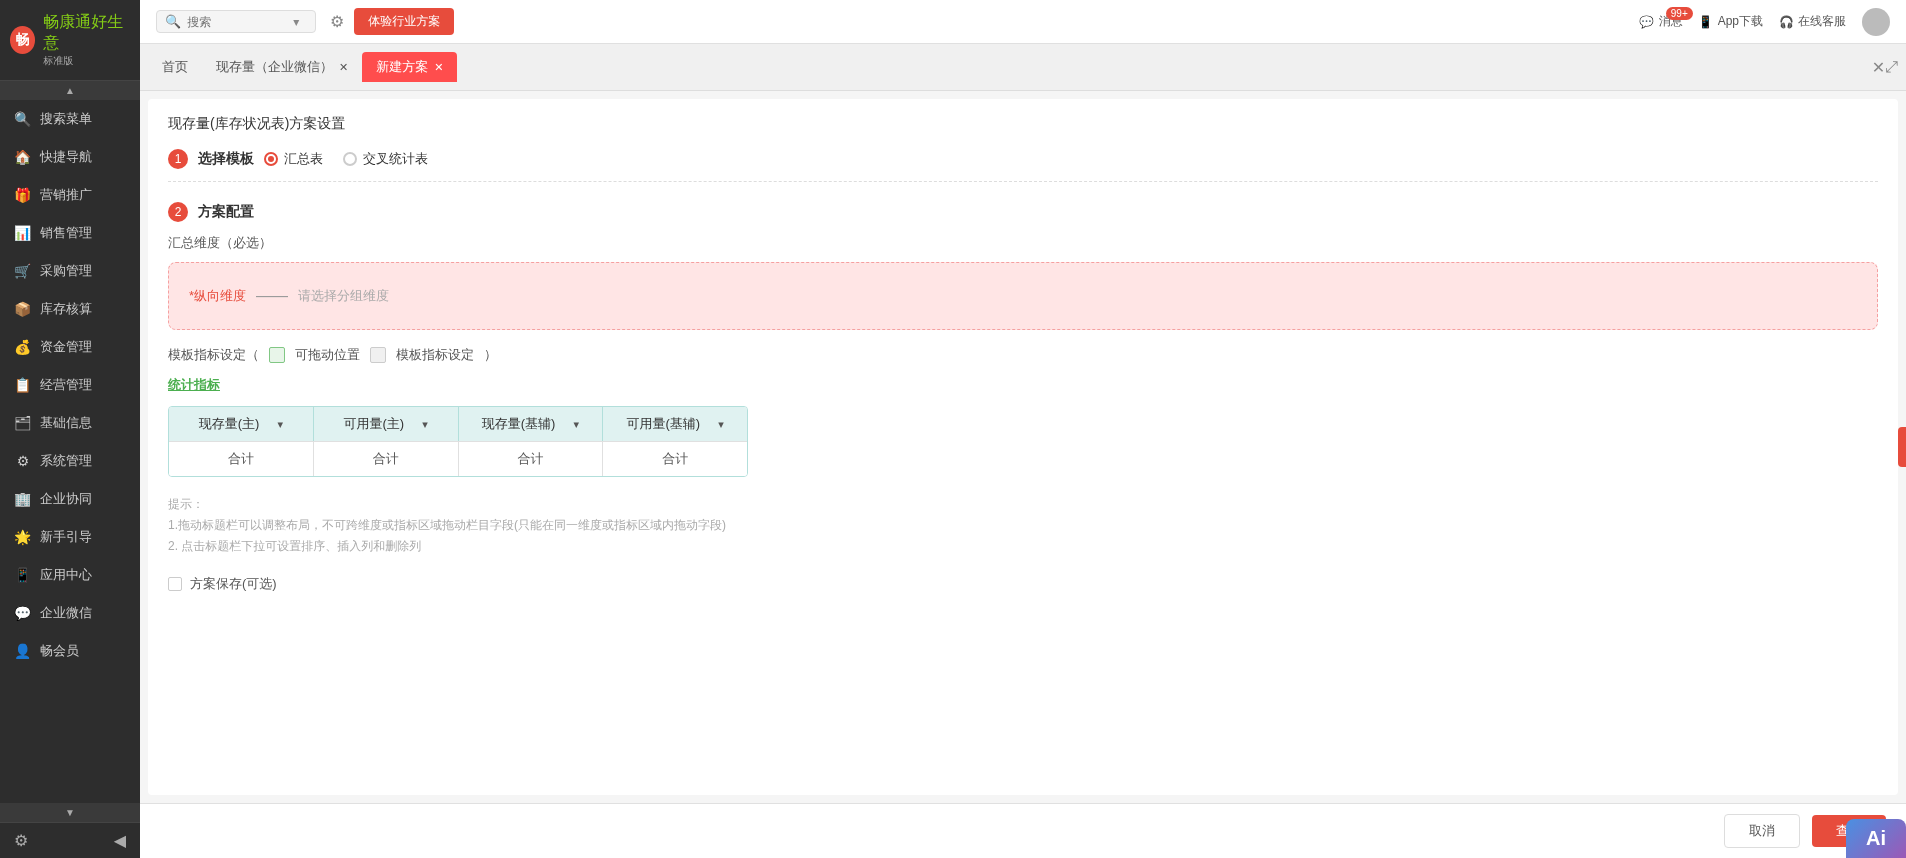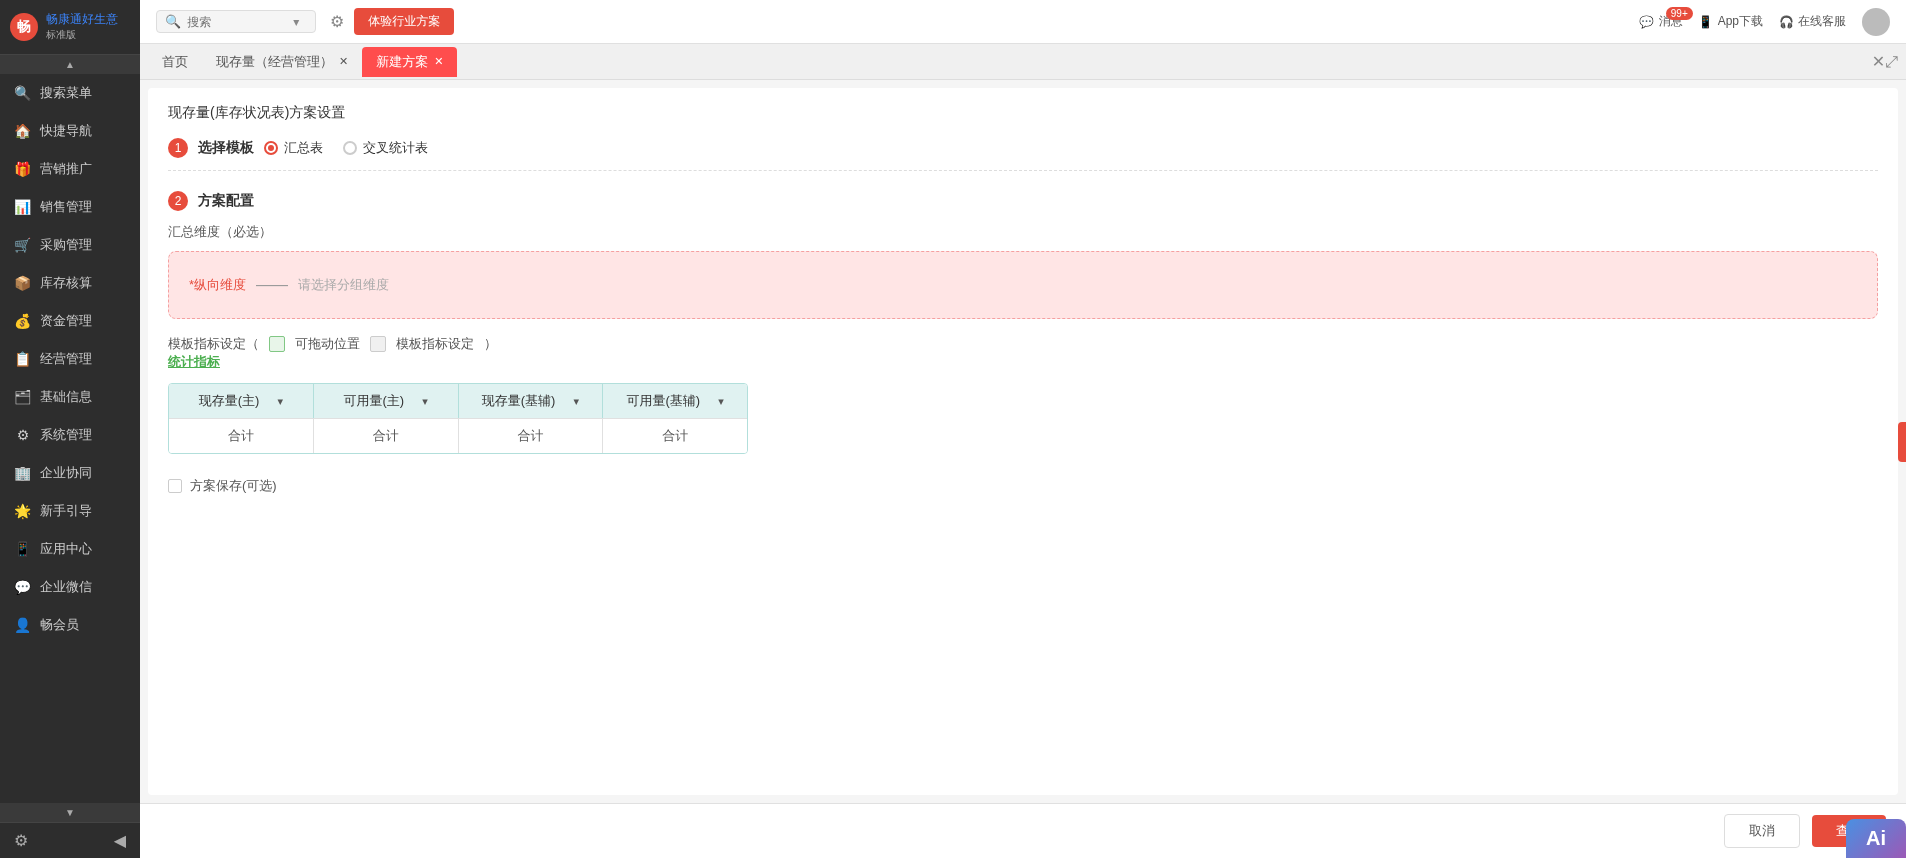--- a/index.html
+++ b/index.html
@@ -22,21 +22,21 @@
       align-items: center;
       gap: 8px;
     }
     .sidebar-logo-icon {
       width: 28px; height: 28px;
       background: #e74c3c;
       border-radius: 50%;
       display: flex; align-items: center; justify-content: center;
       color: white; font-size: 14px; font-weight: bold;
     }
-    .sidebar-logo-text { font-size: 12px; color: #3b82f6; line-height: 1.3; }
+    .sidebar-logo-text { font-size: 16px; color: #84cc16; line-height: 1.3; }
     .sidebar-logo-sub { font-size: 10px; color: #aaa; }
     .sidebar-nav { flex: 1; overflow-y: auto; }
     .sidebar-item {
       display: flex; align-items: center; gap: 8px;
       padding: 10px 14px;
       cursor: pointer; color: #ccc; font-size: 13px;
       transition: background 0.2s;
     }
     .sidebar-item-icon { width: 18px; height: 18px; display: flex; align-items: center; justify-content: center; font-size: 14px; }
     .sidebar-scroll-up, .sidebar-scroll-down {
@@ -87,21 +87,21 @@
     }
     .topbar-avatar { width: 28px; height: 28px; border-radius: 50%; background: #bbb; }
 
     
     .tabs {
       background: #f0f0f0;
       display: flex;
       align-items: center;
       border-bottom: 1px solid #ddd;
       padding: 0 8px;
-      height: 36px;
+      height: 47px;
     }
     .tab {
       padding: 6px 14px;
       font-size: 13px;
       cursor: pointer;
       color: #555;
       position: relative;
       display: flex; align-items: center; gap: 6px;
     }
     .tab.active {
@@ -164,21 +164,21 @@
       border-radius: 8px; padding: 24px 20px;
       display: flex; align-items: center; gap: 10px;
       margin-bottom: 16px;
     }
     .dimension-required { color: #e74c3c; font-size: 13px; }
     .dimension-arrow { color: #999; font-size: 16px; }
     .dimension-placeholder { color: #aaa; font-size: 13px; }
 
     
     .indicator-setting {
-      display: flex; align-items: center; gap: 10px; font-size: 13px; color: #555;
+      display: flex; align-items: center; gap: 10px; margin-bottom: 12px; font-size: 13px; color: #555;
     }
     .indicator-badge {
       display: inline-block; width: 16px; height: 16px;
       background: #e8f5e9; border: 1px solid #81c784;
       border-radius: 2px;
     }
     .indicator-badge-grey {
       display: inline-block; width: 16px; height: 16px;
       background: #f0f0f0; border: 1px solid #ccc;
       border-radius: 2px;
@@ -353,21 +353,21 @@
       </div>
       <div class="topbar-avatar"></div>
     </div>
   </div>
 
   <div class="tabs">
     <div class="tab tab-home">
       <span>首页</span>
     </div>
     <div class="tab">
-      <span>现存量（经营管理）</span>
+      <span>现存量（企业微信）</span>
       <span class="tab-close">✕</span>
     </div>
     <div class="tab active">
       <span>新建方案</span>
       <span class="tab-close">✕</span>
     </div>
     <div class="topbar-spacer"></div>
     <span class="panel-ctrl-btn">✕</span>
     <span class="panel-ctrl-btn">⤢</span>
   </div>
@@ -442,20 +442,25 @@
             </div>
           <div class="stats-table-row" id="stats-row">
               <div class="stats-table-cell">合计</div>
               <div class="stats-table-cell">合计</div>
               <div class="stats-table-cell">合计</div>
               <div class="stats-table-cell">合计</div>
             </div>
         </div>
 
         
+        <div class="tips-section">
+          <p>提示：</p>
+          <p>1.拖动标题栏可以调整布局，不可跨维度或指标区域拖动栏目字段(只能在同一维度或指标区域内拖动字段)</p>
+          <p>2. 点击标题栏下拉可设置排序、插入列和删除列</p>
+        </div>
       </div>
 
       <div class="save-option">
         <div class="checkbox"></div>
         <span>方案保存(可选)</span>
       </div>
 
     </div>
 
     <div class="scroll-handle"></div>

